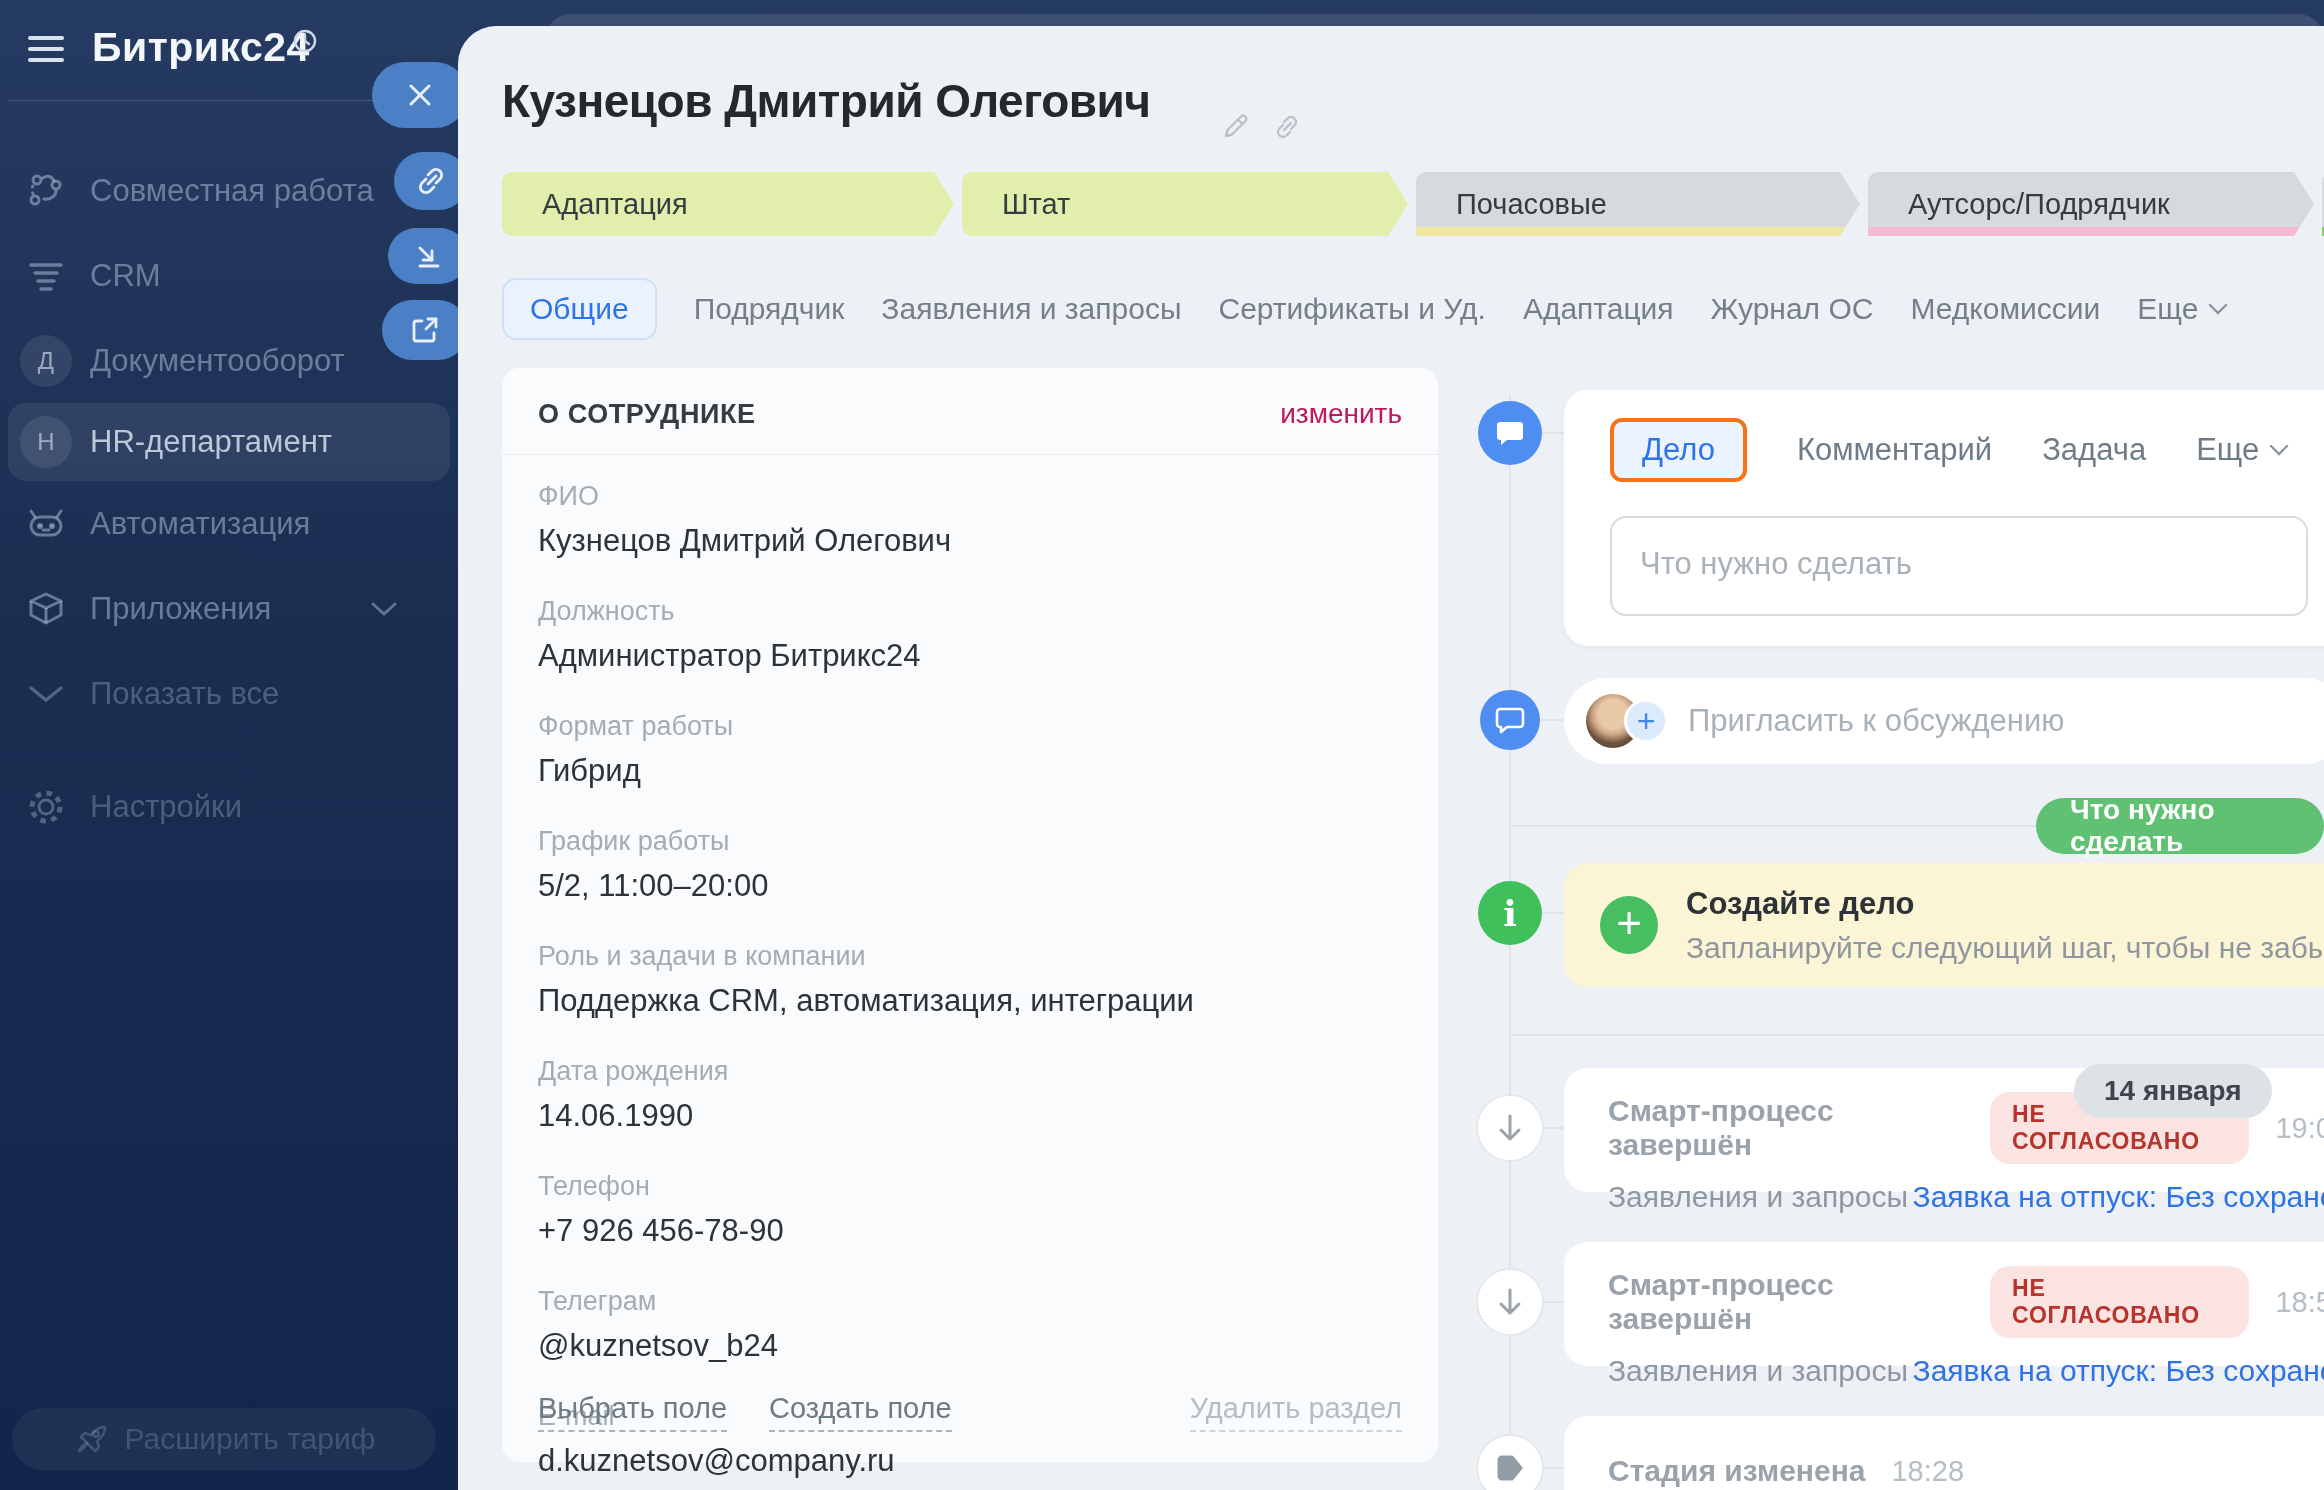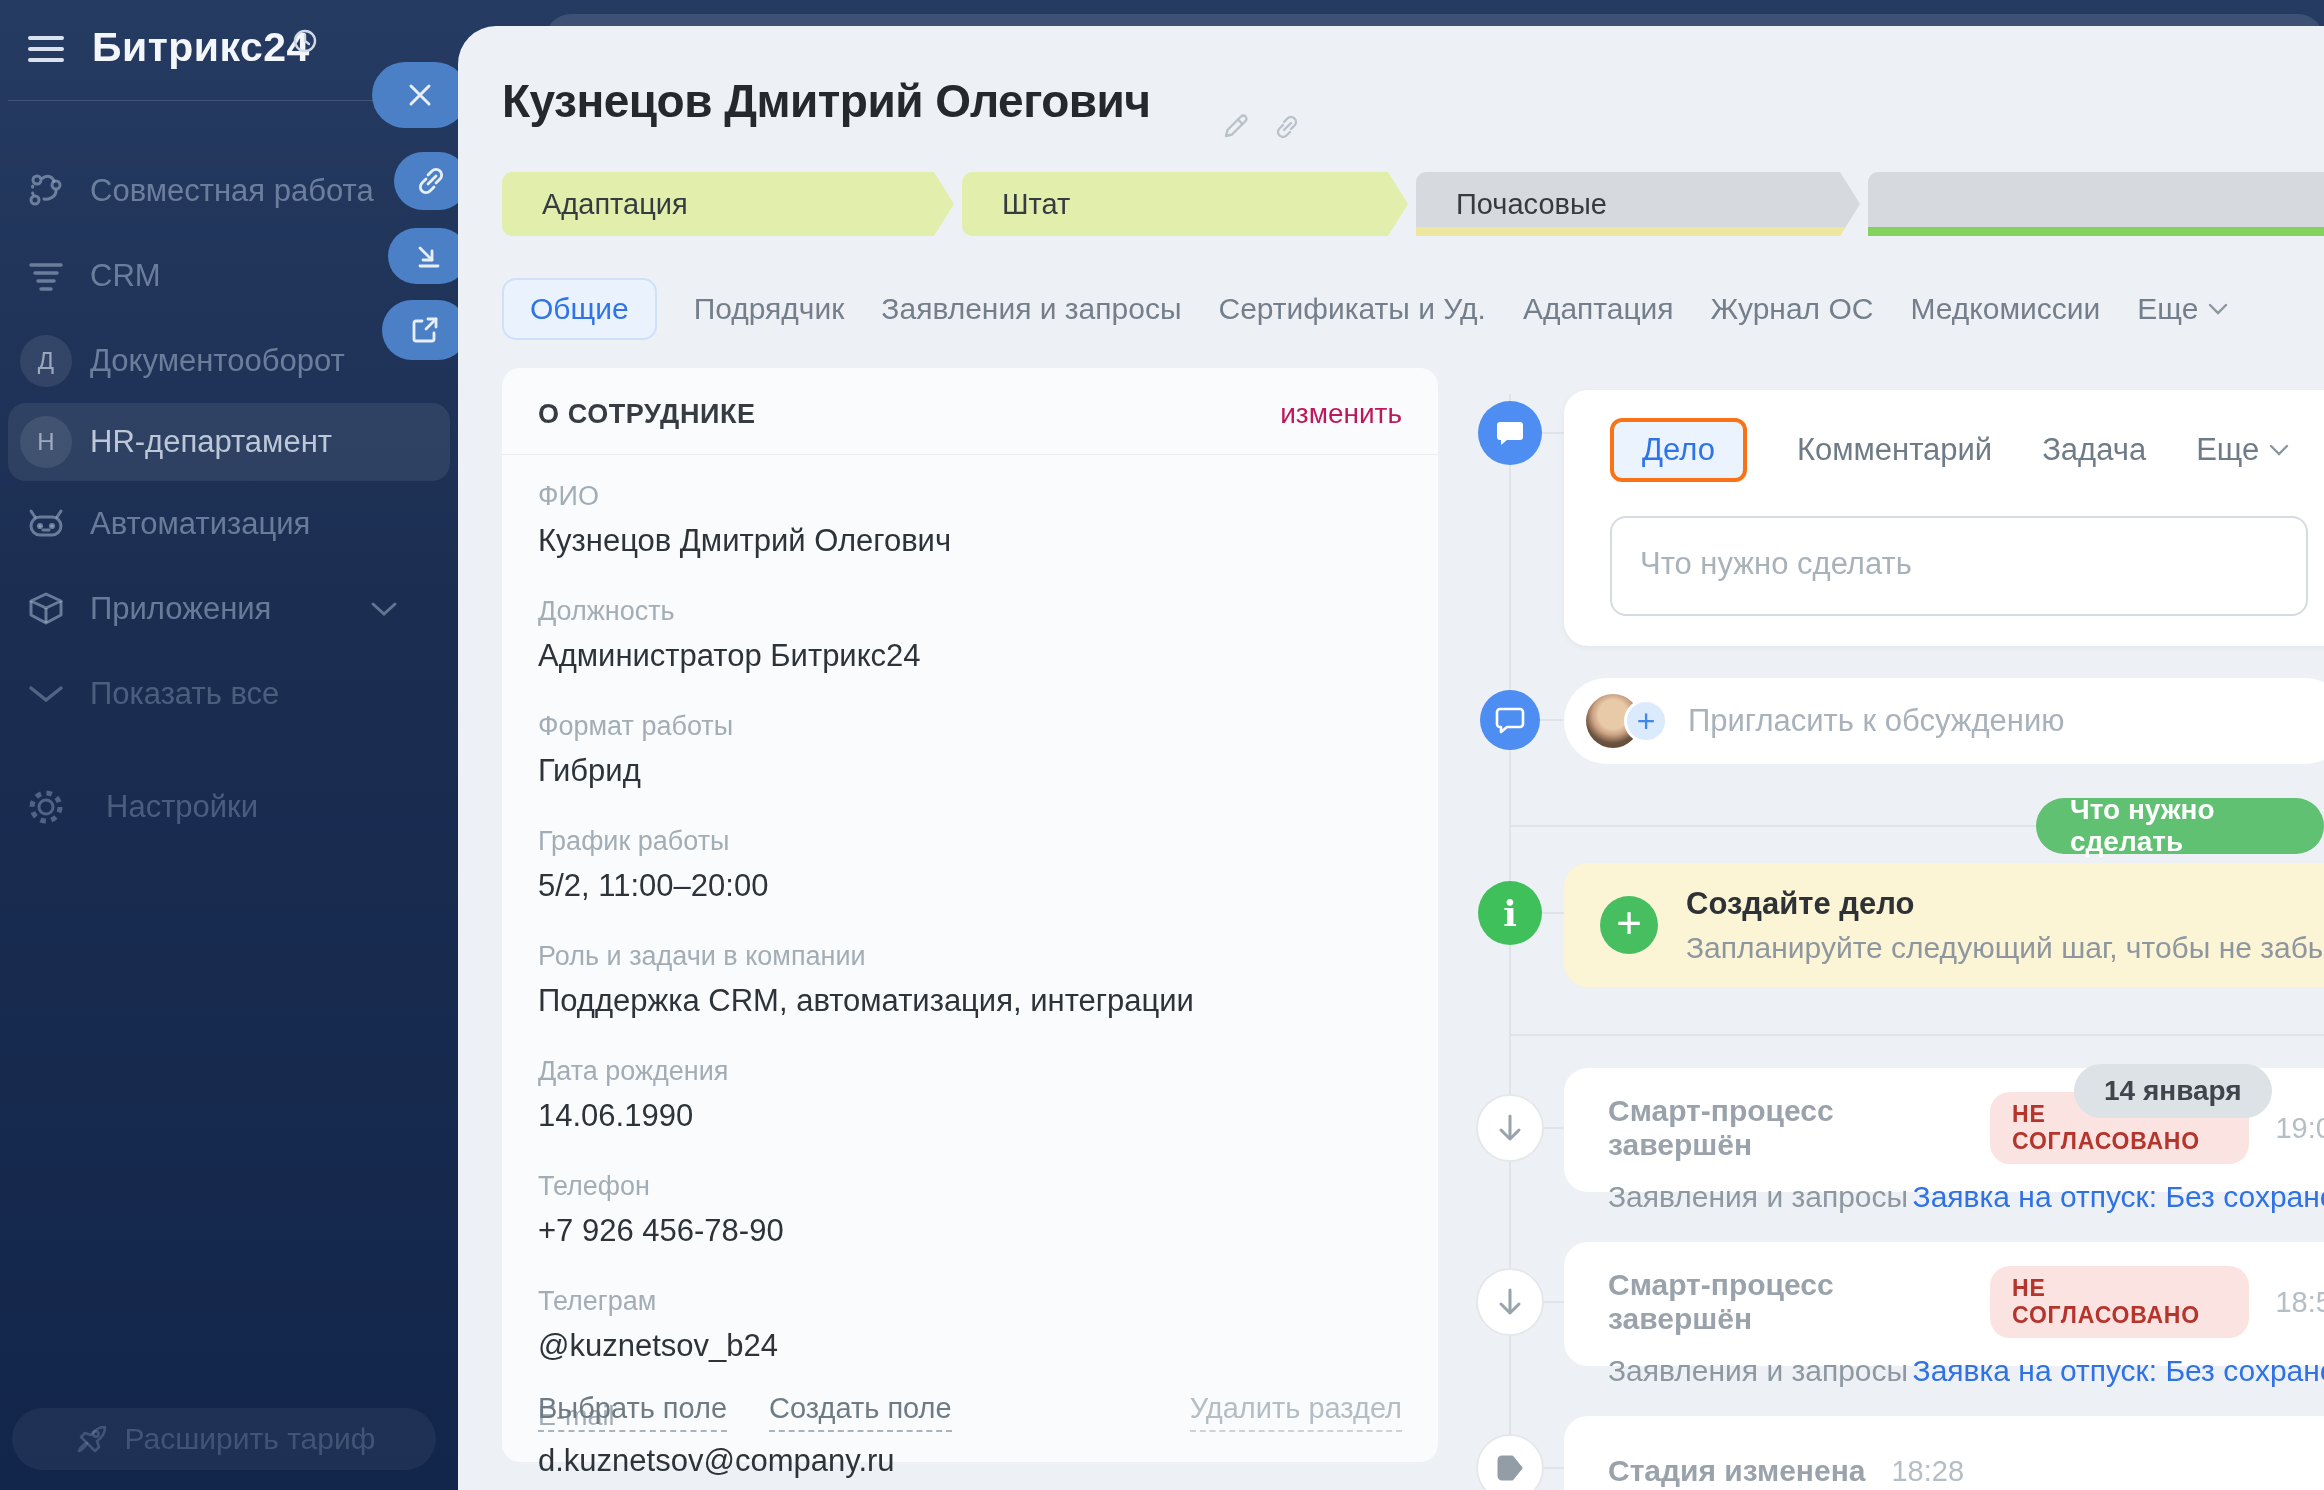--- a/index.html
+++ b/index.html
@@ -221,21 +221,21 @@
       </span>
     </div>
     <div class="nav-item dim">
       <span class="nav-icon">
         <svg width="38" height="20" viewBox="0 0 38 20" fill="none" stroke="rgba(150,168,194,0.45)" stroke-width="3.4" stroke-linecap="round">
             <path d="M4 4l15 12L34 4"></path>
           </svg>
       </span>
       <span class="nav-label">Показать все</span>
     </div>
-    <div class="nav-item dim" style="margin-top:28px;gap:16px;">
+    <div class="nav-item dim" style="margin-top:28px;">
       <span class="nav-icon">
         <svg width="46" height="46" viewBox="0 0 46 46" fill="none" stroke="rgba(150,168,194,0.45)">
           <circle cx="23" cy="23" r="14" stroke-width="5" stroke-dasharray="5.5 5.5"></circle>
           <circle cx="23" cy="23" r="7" stroke-width="3"></circle>
         </svg>
       </span>
       <span class="nav-label">Настройки</span>
     </div>
   </div>
 
@@ -296,20 +296,24 @@
   <div class="stages">
     <div class="stage done st0">
         <span>Адаптация</span>
       </div>
     <div class="stage done st1">
         <span>Штат</span>
       </div>
     <div class="stage todo st2">
         <span>Почасовые</span>
         <span class="stripe" style="background:#efe6a0;"></span>
+      </div>
+    <div class="stage todo st3">
+        <span>Аутсорс/Подрядчик</span>
+        <span class="stripe" style="background:#f6b9cf;"></span>
       </div>
     <div class="stage todo st4">
         <span class="stripe" style="background:#84d15f;"></span>
       </div>
   </div>
 
   <div class="tabs">
     <div class="tab active">
         <span>Общие</span>
       </div>

